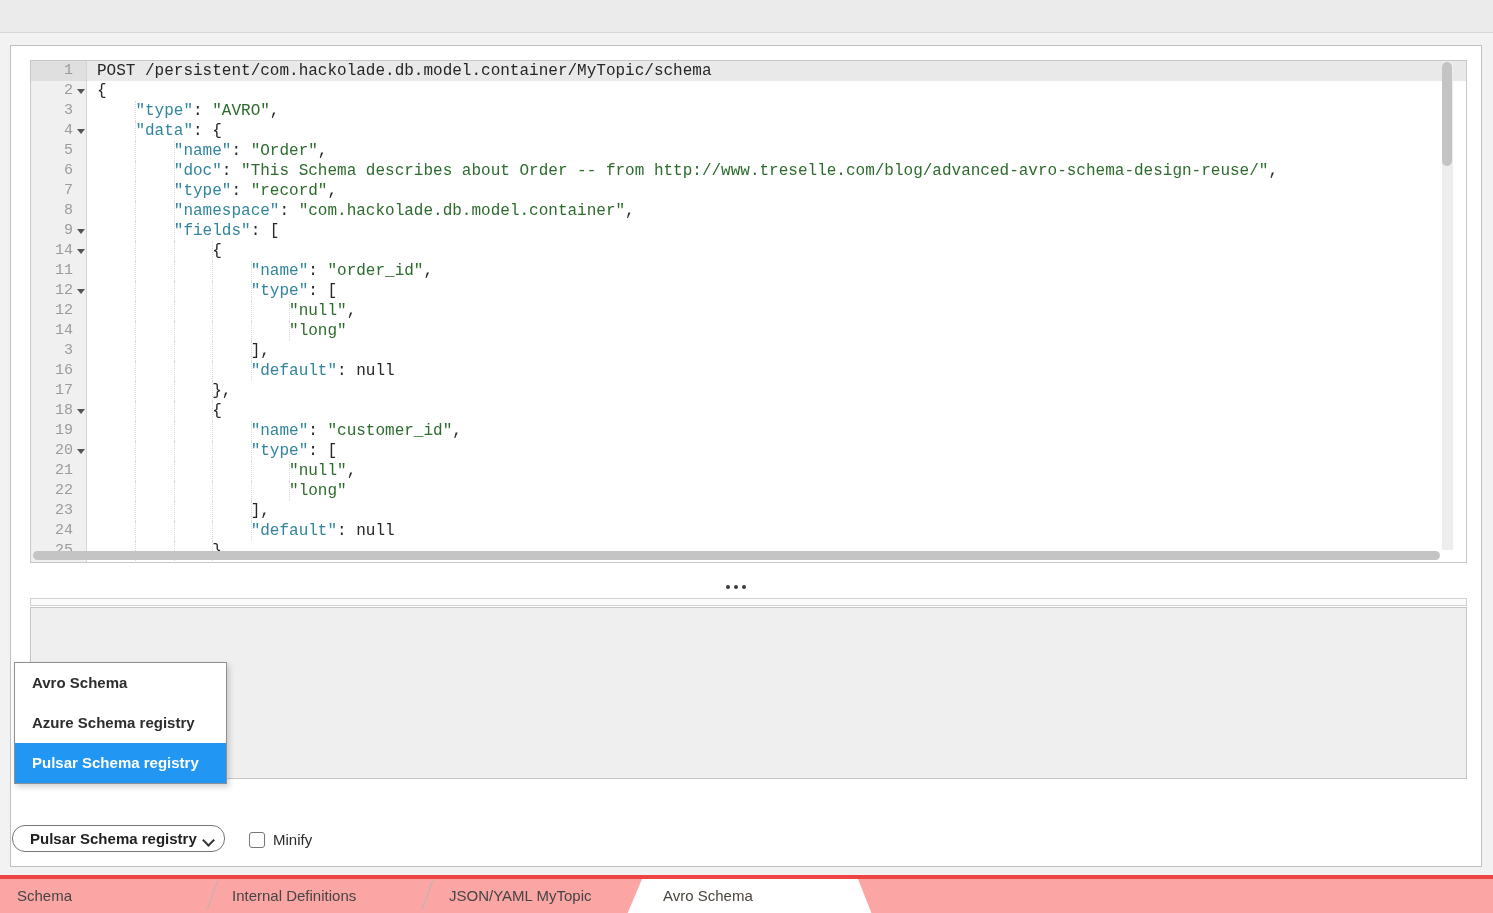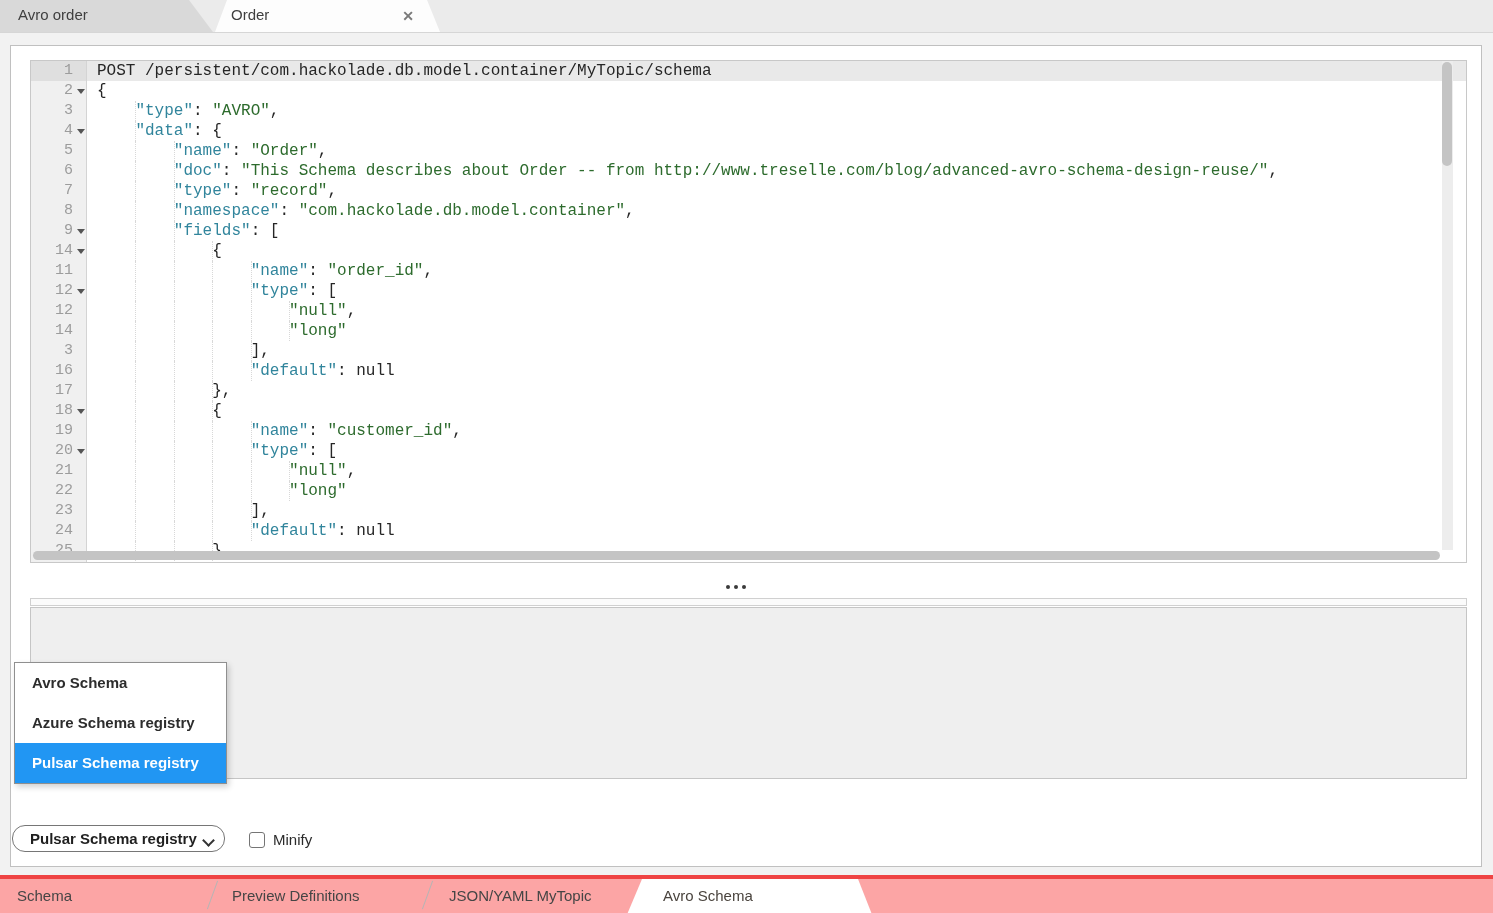--- a/index.html
+++ b/index.html
@@ -79,27 +79,20 @@
      clip-path:polygon(16px 0,calc(100% - 15px) 0,100% 100%,0 100%);
      filter:drop-shadow(1px 0 0 #c2c2c2) drop-shadow(-1px 0 0 #c2c2c2);}
   .btab-active .btab-lbl{left:37px;color:#4a443e;}
 </style>
 </head>
 <body>
 
 <div id="app" style="--accent: #2196f3; --tok-key: #31859c; --tok-str: #2d6b2d; --play: #3fae49;">
 
   <div class="top-bar">
-    <div class="ttab ttab-inactive">
-      <span class="lbl">Avro order</span>
-    </div>
-    <div class="ttab ttab-active">
-      <span class="lbl">Order</span>
-      <span class="tab-close">✕</span>
-    </div>
   </div>
 
   <div class="frame"></div>
 
   <div class="editor">
     <div class="gutter" id="gutter">
         <div class="gline act">
           <span class="gnum">1</span>
         </div>
         <div class="gline">
@@ -232,21 +225,21 @@
 
   <div class="select">
     <span class="val">Pulsar Schema registry</span>
     <span class="chev"></span>
   </div>
   <div class="checkbox" id="minify-cb"></div>
   <div class="minify-lbl">Minify</div>
 
   <div class="bottom-bar">
     <span class="btab-lbl" style="left:17px">Schema</span>
-    <span class="btab-lbl" style="left:232px">Preview Definitions</span>
+    <span class="btab-lbl" style="left:232px">Internal Definitions</span>
     <span class="btab-lbl" style="left:449px">JSON/YAML MyTopic</span>
     <span class="btab-divider" style="left:212px"></span>
     <span class="btab-divider" style="left:427px"></span>
     <div class="btab-active">
       <span class="btab-lbl">Avro Schema</span>
     </div>
   </div>
 
 </div>
 

